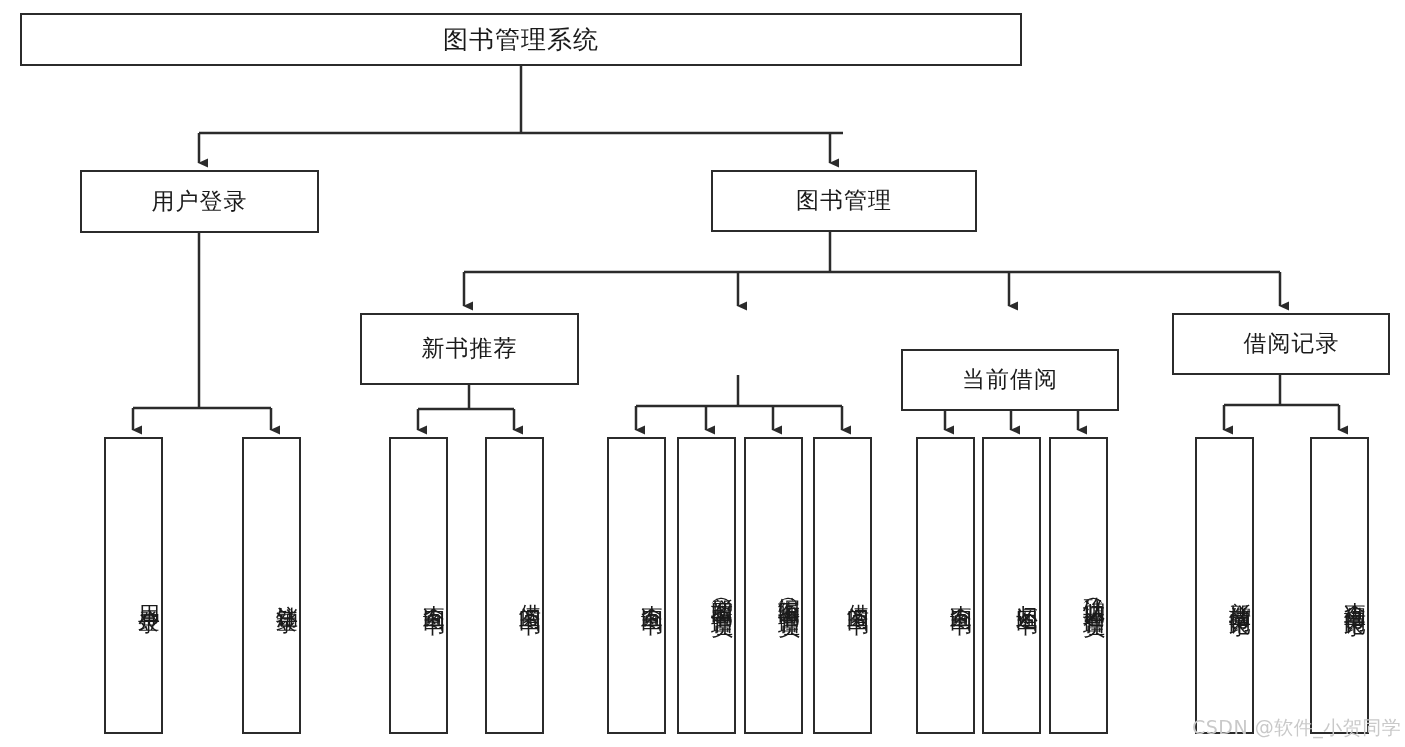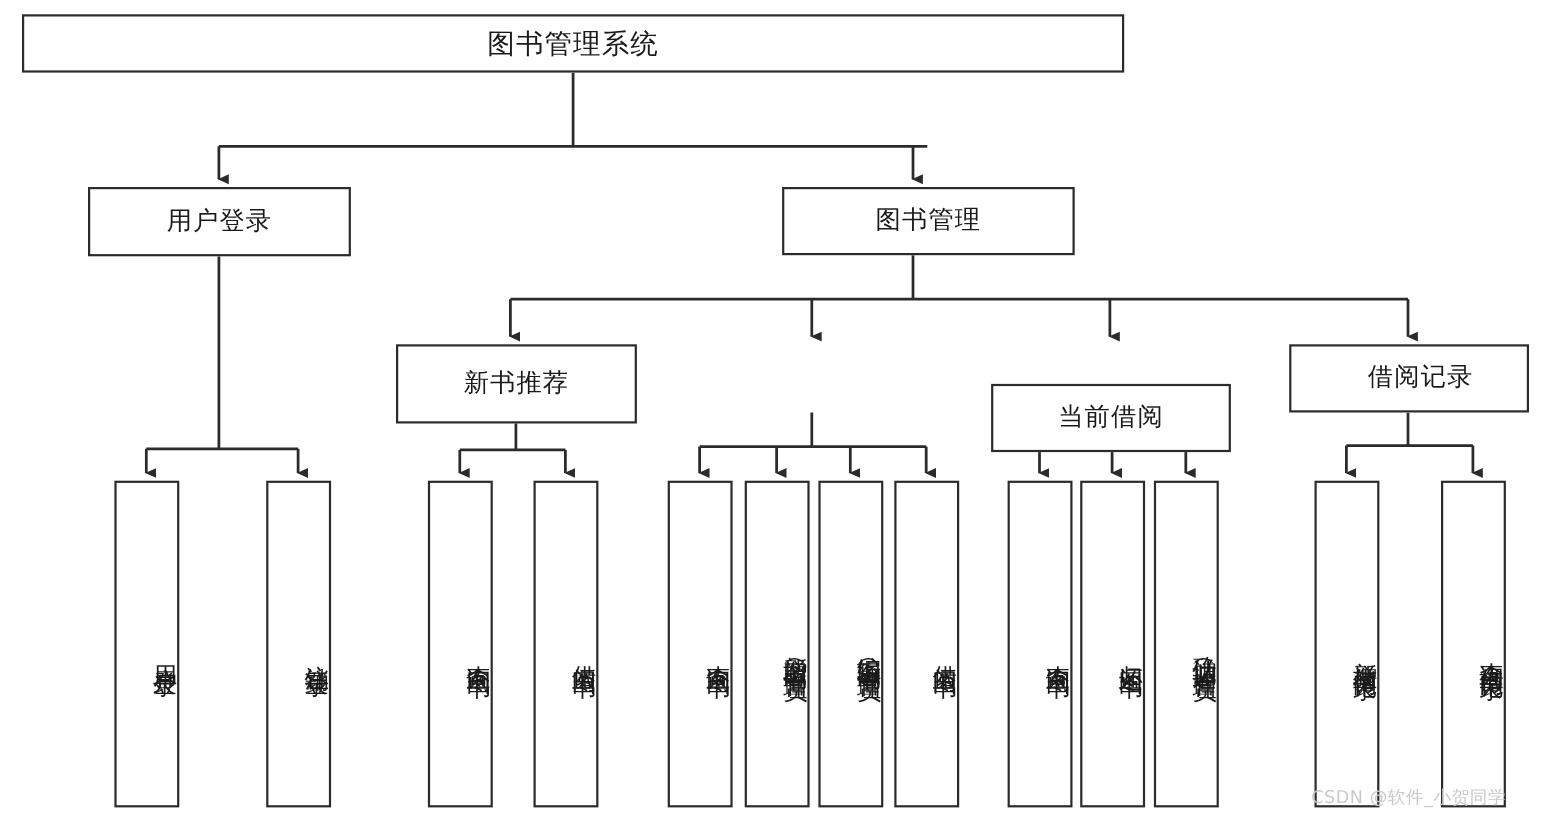--- a/index.html
+++ b/index.html
@@ -47,21 +47,21 @@
     padding-top: 14px;
     white-space: nowrap;
   }
   .node.vert span {
     writing-mode: vertical-rl;
     text-orientation: upright;
   }
   .watermark {
     position: absolute;
     color: #c9c9c9;
-    font-size: 16px;
+    font-size: 19px;
     letter-spacing: 0.5px;
     white-space: nowrap;
     pointer-events: none;
   }
   svg.edges {
     position: absolute;
     left: 0;
     top: 0;
     width: 1405px;
     height: 747px;

